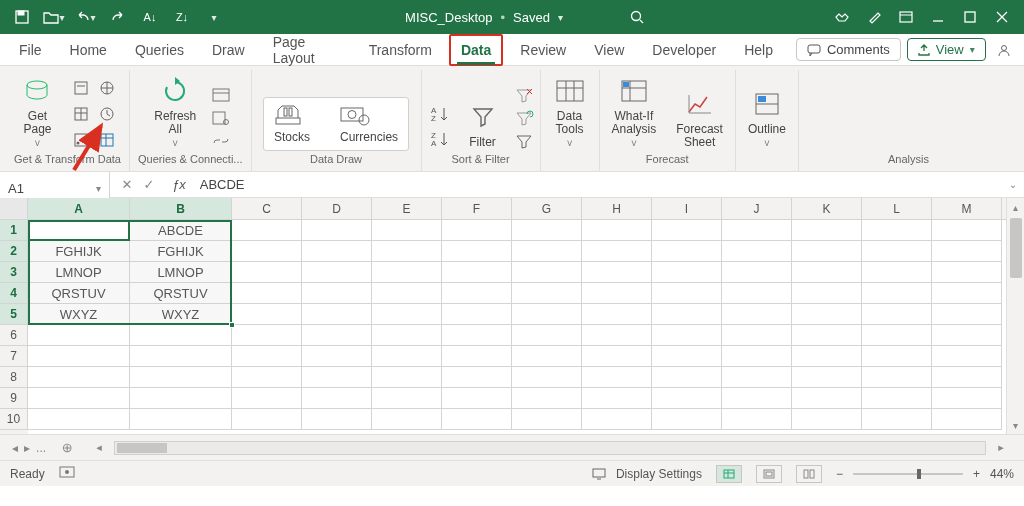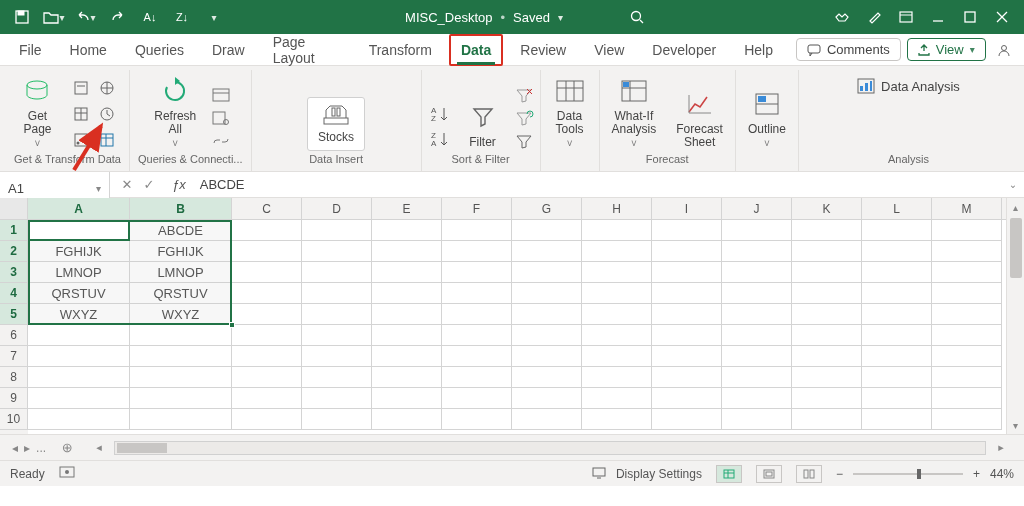--- a/index.html
+++ b/index.html
@@ -83,21 +83,21 @@
     height:100%;
   }
   .group:last-child { border-right:none; }
   .group .row { display:flex; align-items:flex-end; gap:12px; flex:1; }
   .group .label { font-size:11px; color:#666; margin-top:2px; height:16px; white-space:nowrap; }
   .bigbtn { display:flex; flex-direction:column; align-items:center; justify-content:center; gap:2px; padding:2px 4px; text-align:center; font-size:12px; line-height:1.1;}
   .bigbtn .ico { width:34px; height:34px; display:flex; align-items:center; justify-content:center; }
   .minigrid { display:grid; grid-template-columns: repeat(2, 22px); grid-auto-rows:22px; gap:4px; }
   .minigrid .m { width:22px;height:22px; display:flex;align-items:center;justify-content:center; }
   .dt-gallery { background:#fff; border:1px solid #d0d0d0; border-radius:3px; padding:6px 10px; display:flex; gap:30px; align-items:center; }
-  .dt-item { display:flex; flex-direction:column; align-items:center; font-size:12px; gap:4px; }
+  .dt-item { display:flex; flex-direction:column; align-items:flex-start; font-size:12px; gap:4px; }
   .sf-col { display:flex; flex-direction:column; gap:4px; }
 
   
   .arrow {
     position:absolute; left:66px; top:120px; pointer-events:none; z-index:10;
   }
 
   
   .namebar {
     height: 26px; display:flex; align-items:stretch; border-bottom:1px solid var(--ribbon-border);
@@ -398,23 +398,31 @@
       <div class="dt-gallery">
         <div class="dt-item">
           <svg width="28" height="22">
               <rect x="2" y="14" width="24" height="6" fill="none" stroke="#666"></rect>
               <path d="M4 14V6l4-4h12l4 4v8" fill="none" stroke="#666"></path>
               <rect x="10" y="4" width="3" height="8" fill="none" stroke="#666"></rect>
               <rect x="15" y="4" width="3" height="8" fill="none" stroke="#666"></rect>
             </svg>
           <span>Stocks</span>
         </div>
-      </div>
-    </div>
-    <div class="label">Data Insert</div>
+        <div class="dt-item">
+          <svg width="30" height="22">
+              <rect x="1" y="4" width="22" height="13" fill="none" stroke="#666"></rect>
+              <circle cx="12" cy="10.5" r="4" fill="none" stroke="#666"></circle>
+              <ellipse cx="24" cy="16" rx="5" ry="5" fill="none" stroke="#666"></ellipse>
+            </svg>
+          <span>Currencies</span>
+        </div>
+      </div>
+    </div>
+    <div class="label">Data Draw</div>
   </div>
 
   <div class="group">
     <div class="row">
       <div class="sf-col">
         <div><svg width="20" height="18">
               <text x="1" y="8" font-size="8" fill="#555">A</text>
               <text x="1" y="16" font-size="8" fill="#555">Z</text>
               <path d="M14 3v12l-3-3m3 3 3-3" stroke="#555" fill="none"></path>
             </svg></div>
@@ -510,31 +518,20 @@
             </svg>
           </div>
         <span>Outline</span>
         <span class="chev" style="color:#666">˅</span>
       </div>
     </div>
     <div class="label">&nbsp;</div>
   </div>
 
   <div class="group" style="flex:1;border-right:none">
-    <div class="row" style="align-items:flex-start;padding-top:6px">
-      <div style="display:flex;align-items:center;gap:6px">
-        <svg width="18" height="16">
-            <rect x="1" y="1" width="16" height="14" fill="none" stroke="#666"></rect>
-            <rect x="3" y="8" width="3" height="5" fill="#3a8bd8"></rect>
-            <rect x="8" y="5" width="3" height="8" fill="#3a8bd8"></rect>
-            <rect x="13" y="3" width="2" height="10" fill="#3a8bd8"></rect>
-          </svg>
-        <span>Data Analysis</span>
-      </div>
-    </div>
     <div class="label">Analysis</div>
   </div>
 </div>
 
 <svg class="arrow" width="50" height="56">
   <defs>
       <marker id="ah" markerWidth="8" markerHeight="8" refX="6" refY="3" orient="auto">
         <path d="M0 0l7 3-7 3z" fill="#d92f21"></path>
       </marker>
     </defs>
@@ -773,21 +770,21 @@
 
 <div class="statusbar">
   <span>Ready</span>
   <span>
     <svg width="16" height="12">
         <rect x="1" y="1" width="14" height="10" fill="none" stroke="#777"></rect>
         <circle cx="8" cy="6" r="2" fill="#777"></circle>
       </svg>
   </span>
   <div class="sp"></div>
-  <span style="display:flex;align-items:flex-start;gap:10px">
+  <span style="display:flex;align-items:center;gap:10px">
     <svg width="14" height="12">
         <rect x="1" y="1" width="12" height="8" fill="none" stroke="#666"></rect>
         <line x1="5" y1="11" x2="9" y2="11" stroke="#666"></line>
       </svg>
     <span>Display Settings</span>
   </span>
   <div class="viewbtn active">
       <svg width="12" height="10">
         <rect x="1" y="1" width="10" height="8" fill="none" stroke="#2a7"></rect>
         <line x1="1" y1="4" x2="11" y2="4" stroke="#2a7"></line>

